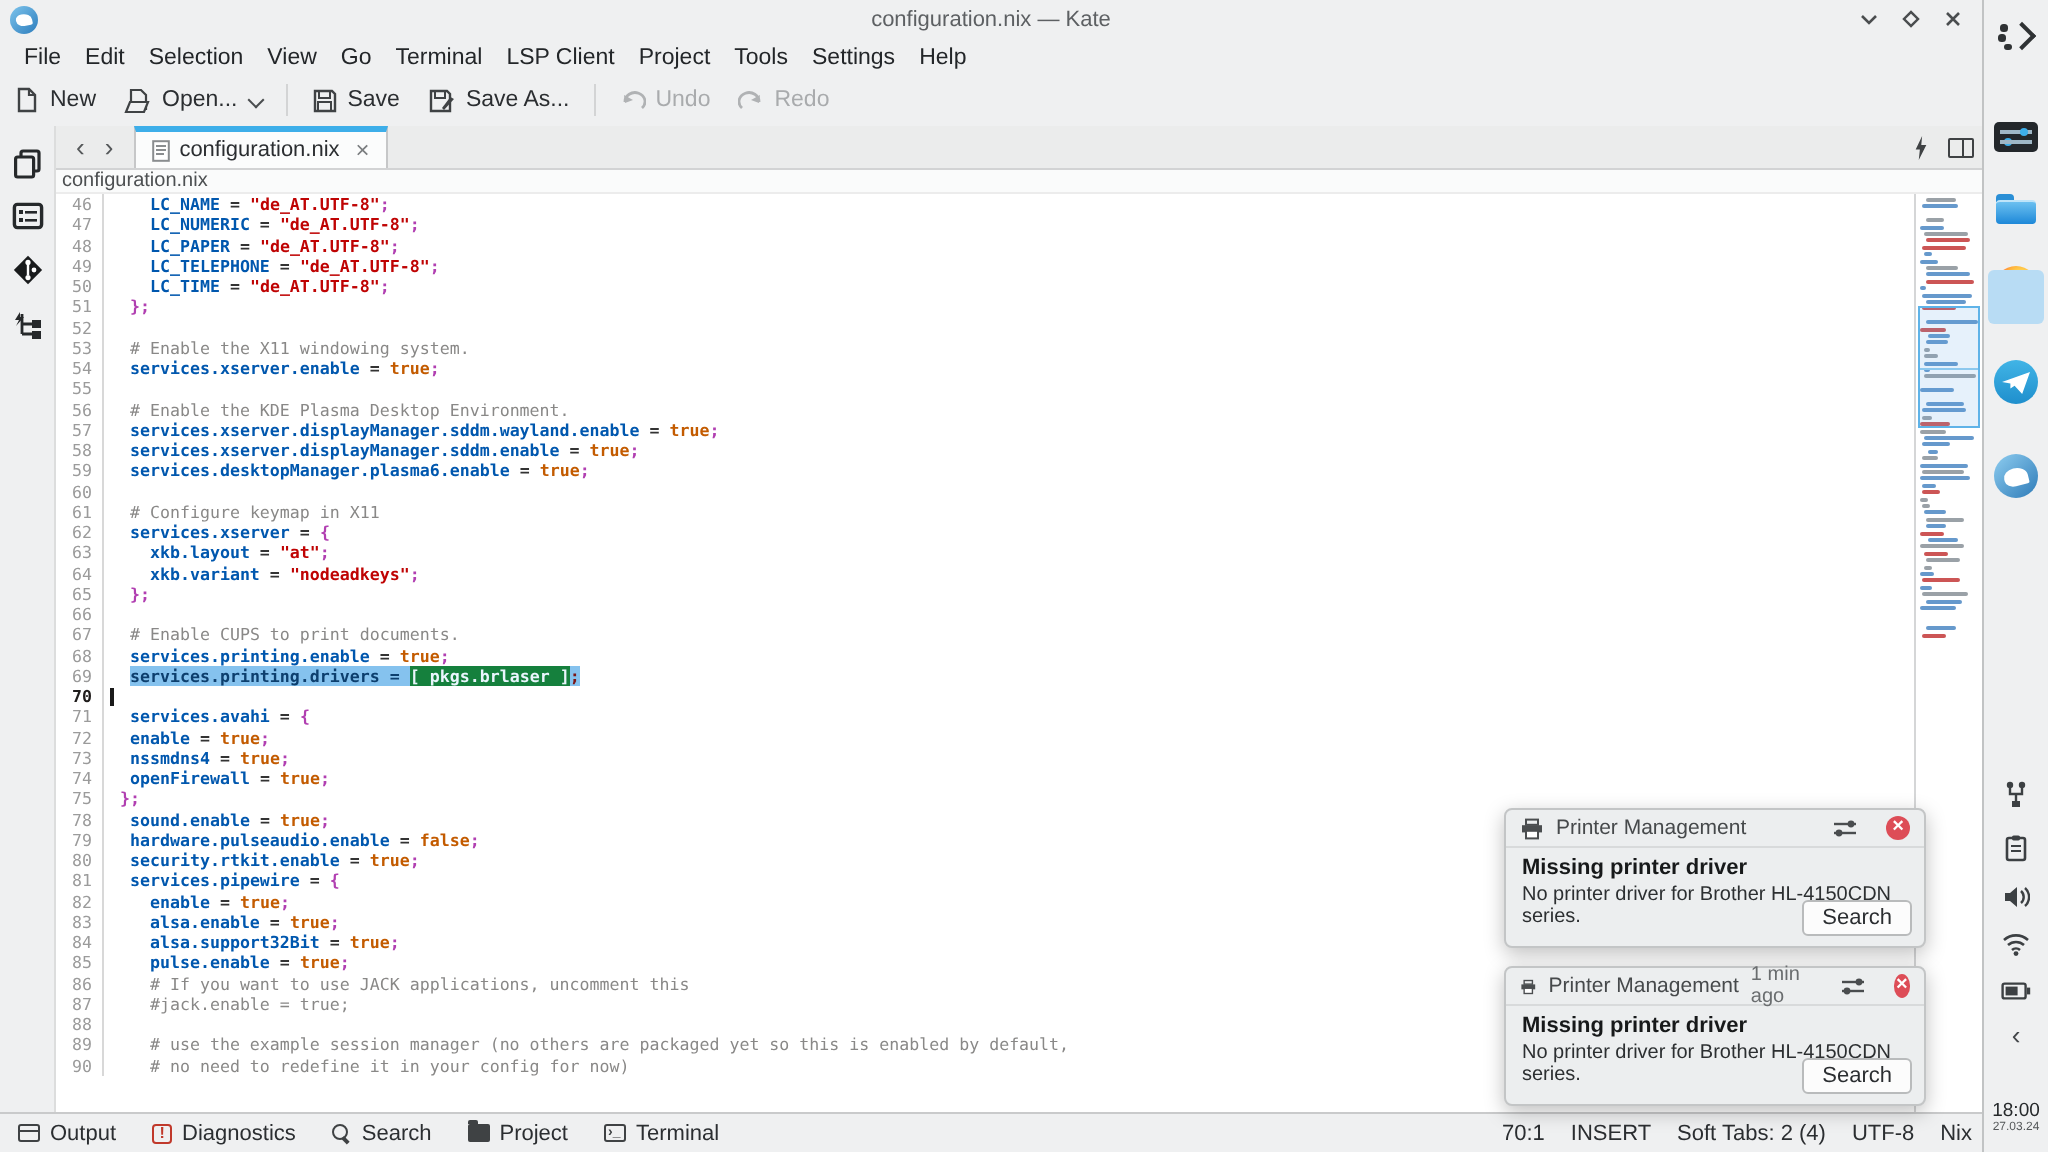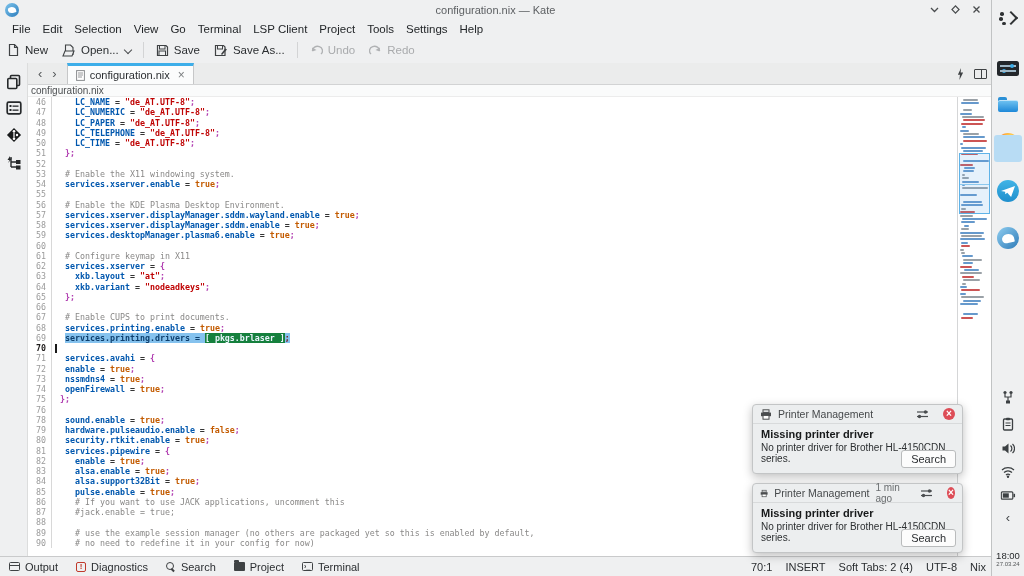--- a/index.html
+++ b/index.html
@@ -315,21 +315,20 @@
         <div class="line"><span class="ln">66</span><span class="codeline"></span></div>
         <div class="line"><span class="ln">67</span><span class="codeline"><span class="tk-t">  </span><span class="tk-c"># Enable CUPS to print documents.</span></span></div>
         <div class="line"><span class="ln">68</span><span class="codeline"><span class="tk-t">  </span><span class="tk-a">services.printing.enable</span><span class="tk-o"> = </span><span class="tk-v">true</span><span class="tk-p">;</span></span></div>
         <div class="line"><span class="ln">69</span><span class="codeline"><span class="tk-t">  </span><span class="tk-sa">services.printing.drivers</span><span class="tk-so"> = </span><span class="tk-si">[ pkgs.brlaser ]</span><span class="tk-sp">;</span></span></div>
         <div class="line"><span class="ln cur">70</span><span class="codeline"><span class="caret"></span></span></div>
         <div class="line"><span class="ln">71</span><span class="codeline"><span class="tk-t">  </span><span class="tk-a">services.avahi</span><span class="tk-o"> = </span><span class="tk-p">{</span></span></div>
         <div class="line"><span class="ln">72</span><span class="codeline"><span class="tk-t">  </span><span class="tk-a">enable</span><span class="tk-o"> = </span><span class="tk-v">true</span><span class="tk-p">;</span></span></div>
         <div class="line"><span class="ln">73</span><span class="codeline"><span class="tk-t">  </span><span class="tk-a">nssmdns4</span><span class="tk-o"> = </span><span class="tk-v">true</span><span class="tk-p">;</span></span></div>
         <div class="line"><span class="ln">74</span><span class="codeline"><span class="tk-t">  </span><span class="tk-a">openFirewall</span><span class="tk-o"> = </span><span class="tk-v">true</span><span class="tk-p">;</span></span></div>
         <div class="line"><span class="ln">75</span><span class="codeline"><span class="tk-t"> </span><span class="tk-p">};</span></span></div>
-        <div class="line"><span class="ln">76</span><span class="codeline"></span></div>
         <div class="line"><span class="ln">78</span><span class="codeline"><span class="tk-t">  </span><span class="tk-a">sound.enable</span><span class="tk-o"> = </span><span class="tk-v">true</span><span class="tk-p">;</span></span></div>
         <div class="line"><span class="ln">79</span><span class="codeline"><span class="tk-t">  </span><span class="tk-a">hardware.pulseaudio.enable</span><span class="tk-o"> = </span><span class="tk-v">false</span><span class="tk-p">;</span></span></div>
         <div class="line"><span class="ln">80</span><span class="codeline"><span class="tk-t">  </span><span class="tk-a">security.rtkit.enable</span><span class="tk-o"> = </span><span class="tk-v">true</span><span class="tk-p">;</span></span></div>
         <div class="line"><span class="ln">81</span><span class="codeline"><span class="tk-t">  </span><span class="tk-a">services.pipewire</span><span class="tk-o"> = </span><span class="tk-p">{</span></span></div>
         <div class="line"><span class="ln">82</span><span class="codeline"><span class="tk-t">    </span><span class="tk-a">enable</span><span class="tk-o"> = </span><span class="tk-v">true</span><span class="tk-p">;</span></span></div>
         <div class="line"><span class="ln">83</span><span class="codeline"><span class="tk-t">    </span><span class="tk-a">alsa.enable</span><span class="tk-o"> = </span><span class="tk-v">true</span><span class="tk-p">;</span></span></div>
         <div class="line"><span class="ln">84</span><span class="codeline"><span class="tk-t">    </span><span class="tk-a">alsa.support32Bit</span><span class="tk-o"> = </span><span class="tk-v">true</span><span class="tk-p">;</span></span></div>
         <div class="line"><span class="ln">85</span><span class="codeline"><span class="tk-t">    </span><span class="tk-a">pulse.enable</span><span class="tk-o"> = </span><span class="tk-v">true</span><span class="tk-p">;</span></span></div>
         <div class="line"><span class="ln">86</span><span class="codeline"><span class="tk-t">    </span><span class="tk-c"># If you want to use JACK applications, uncomment this</span></span></div>
         <div class="line"><span class="ln">87</span><span class="codeline"><span class="tk-t">    </span><span class="tk-c">#jack.enable = true;</span></span></div>

